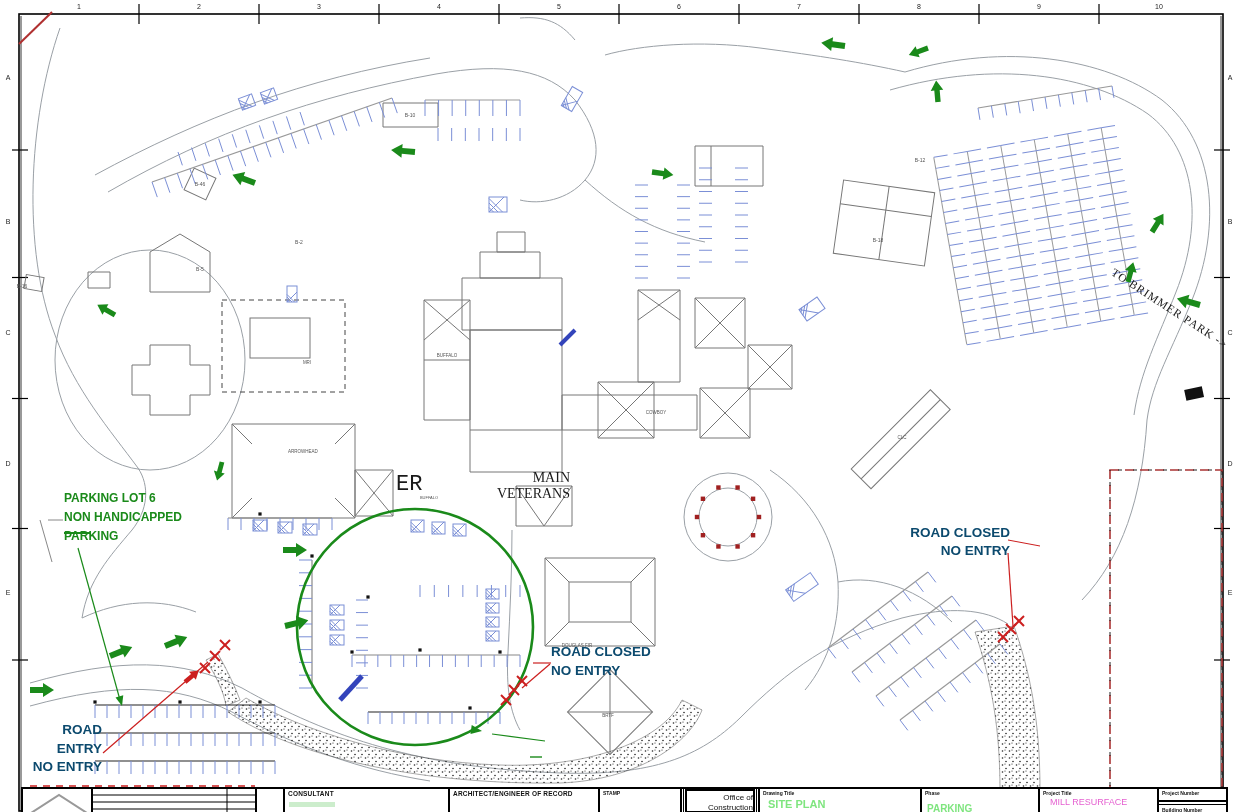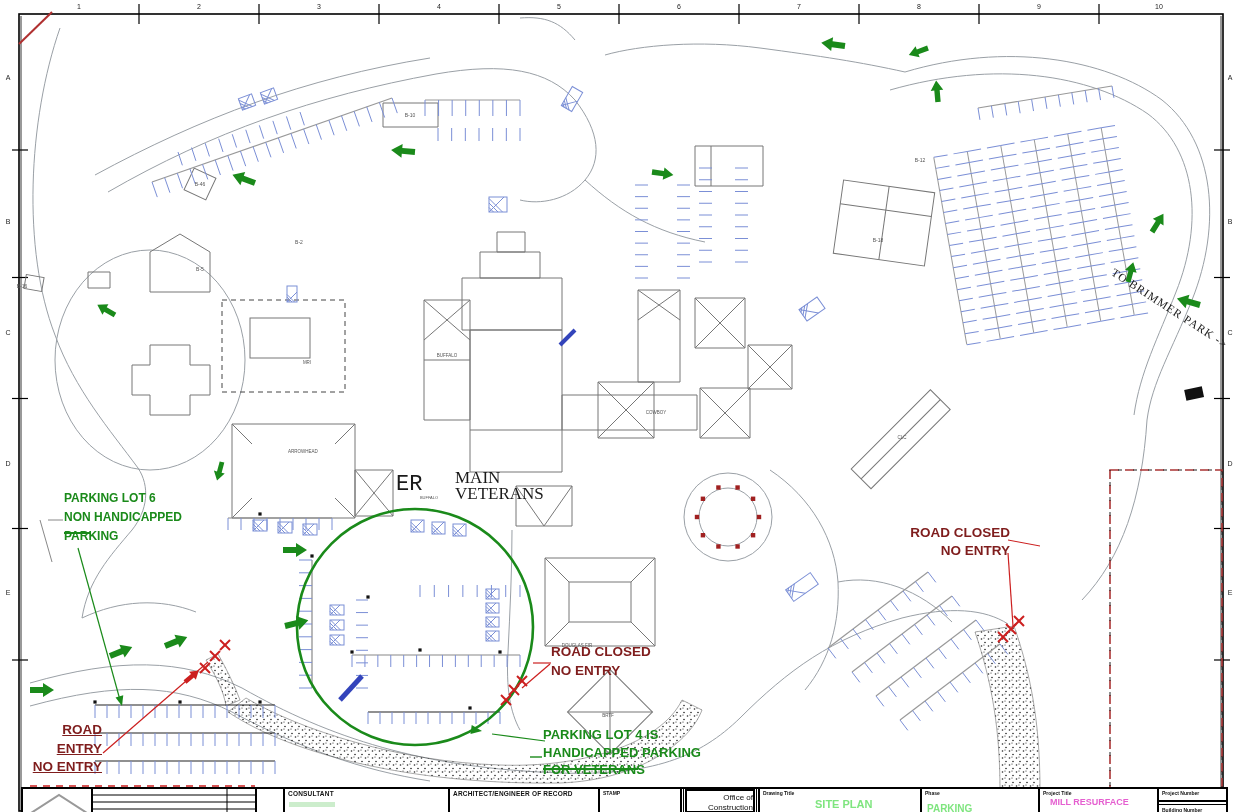--- a/index.html
+++ b/index.html
@@ -1,31 +1,31 @@
 <!DOCTYPE html>
 <html><head>
 <meta charset="utf-8">
 <style>
   html,body{margin:0;padding:0;background:#fff;}
   #sheet{position:relative;width:1245px;height:812px;background:#fff;overflow:hidden;
          font-family:"Liberation Sans",sans-serif;}
   #plan-svg{position:absolute;left:0;top:0;}
   .ann{position:absolute;font-weight:bold;white-space:nowrap;}
   .ann-green{color:#1a8a1a;}
-  .ann-red{color:#7f1d1d;}
+  .ann-red{color:#0c4a6e;}
   .u{border-bottom:2px solid #1a8a1a;padding-bottom:8px;}
   .serif{font-family:"Liberation Serif",serif;color:#1a1a1a;font-weight:normal;}
   
   #titleblock{position:absolute;left:21px;top:787px;width:1207px;height:25px;
               border-top:2px solid #000;display:flex;background:#fff;font-size:6px;color:#111;}
   .tb-cell{border-right:2px solid #000;box-sizing:border-box;position:relative;height:26px;}
   .tb-label{position:absolute;left:3px;top:1px;font-size:6.5px;font-weight:bold;letter-spacing:.2px;}
   .tb-label-sm{position:absolute;left:3px;top:1px;font-size:5px;font-weight:bold;}
   .tb-green{color:#7fe57f;font-weight:bold;}
-  .tb-magenta{color:#e55fd0;font-weight:bold;}
+  .tb-magenta{color:#e55fd0;font-weight:normal;}
   #consultant-smudge{position:absolute;left:4px;top:13px;width:46px;height:5px;background:#bfe8bf;opacity:.8;}
   #office-box{border:2px solid #000;outline:1px solid #000;outline-offset:1px;margin:0 3px;
               text-align:right;font-size:8px;line-height:10px;padding-top:2px;box-sizing:border-box;}
 </style>
 </head>
 <body>
 
 <div id="sheet">
   <svg id="plan-svg" width="1245" height="812">
       <defs>
@@ -854,45 +854,40 @@
       <text x="878" y="242" font-size="5" fill="#555" font-family="Liberation Sans, sans-serif" text-anchor="middle">B-18</text>
       <text x="22" y="288" font-size="5" fill="#555" font-family="Liberation Sans, sans-serif" text-anchor="middle">B-16</text>
     </svg>
 
   <div class="ann ann-green" style="left:64px;top:489px;font-size:12px;line-height:19px;">
     <div>PARKING LOT 6</div>
     <div><span class="u">NON</span><span> HANDICAPPED</span></div>
     <div>PARKING</div>
   </div>
 
-  <div class="ann ann-red" style="left:22px;top:721px;width:80px;text-align:right;font-size:13.5px;line-height:18.5px;text-decoration:underline;">
+  <div class="ann ann-red" style="left:22px;top:721px;width:80px;text-align:right;font-size:13.5px;line-height:18.5px;">
     <div>ROAD</div>
     <div>ENTRY</div>
     <div>NO ENTRY</div>
   </div>
 
   <div class="ann ann-red" style="left:551px;top:643px;font-size:13.5px;line-height:18.5px;">
     <div>ROAD CLOSED</div>
     <div>NO ENTRY</div>
   </div>
 
   <div class="ann ann-red" style="left:905px;top:524px;width:105px;text-align:right;font-size:13.5px;line-height:18px;">
     <div>ROAD CLOSED</div>
     <div>NO ENTRY</div>
   </div>
 
-  <div class="ann ann-green" style="left:543px;top:726px;font-size:13px;line-height:17.5px;">
-    <div>PARKING LOT 4 IS</div>
-    <div><span class="u">HANDICAPPED</span><span> PARKING</span></div>
-    <div>FOR VETERANS</div>
-  </div>
 
   <div class="ann serif" style="left:396px;top:472px;font-size:22px;font-family:Liberation Mono, monospace;">ER</div>
 
-  <div class="ann serif" style="left:455px;top:470px;width:115px;text-align:left;font-size:17px;line-height:16px;">
+  <div class="ann serif" style="left:455px;top:470px;width:115px;text-align:right;font-size:14px;line-height:16px;">
     <div>MAIN</div>
     <div>VETERANS</div>
   </div>
 
   <div class="ann serif" style="left:1116px;top:266px;font-size:11.5px;letter-spacing:1px;transform:rotate(33deg);transform-origin:left top;">TO BRIMMER PARK -&gt;</div>
 
   <div id="titleblock">
     <div class="tb-cell" style="width:72px;border-left:2px solid #000;">
       <svg width="70" height="24">
           <path d="M8,24 L36,6 L64,24" fill="none" stroke="#999" stroke-width="2"></path>
@@ -918,21 +913,21 @@
       <div class="tb-label-sm">STAMP</div>
     </div>
     <div class="tb-cell" style="width:76px;border-right:none;">
       <div id="office-box" style="height:24px;">
         <div>Office of</div>
         <div>Construction</div>
       </div>
     </div>
     <div class="tb-cell" style="width:164px;border-left:2px solid #000;">
       <div class="tb-label-sm">Drawing Title</div>
-      <div class="tb-green" style="position:absolute;left:8px;top:9px;font-size:11px;margin-left:47px;">SITE PLAN</div>
+      <div class="tb-green" style="position:absolute;left:8px;top:9px;font-size:11px;">SITE PLAN</div>
     </div>
     <div class="tb-cell" style="width:118px;">
       <div class="tb-label-sm">Phase</div>
       <div class="tb-green" style="position:absolute;left:5px;top:14px;font-size:10px;">PARKING WAYFINDING</div>
     </div>
     <div class="tb-cell" style="width:119px;">
       <div class="tb-label-sm">Project Title</div>
       <div class="tb-magenta" style="position:absolute;left:10px;top:8px;font-size:9px;">MILL RESURFACE</div>
     </div>
     <div class="tb-cell" style="width:69px;border-right:2px solid #000;">

